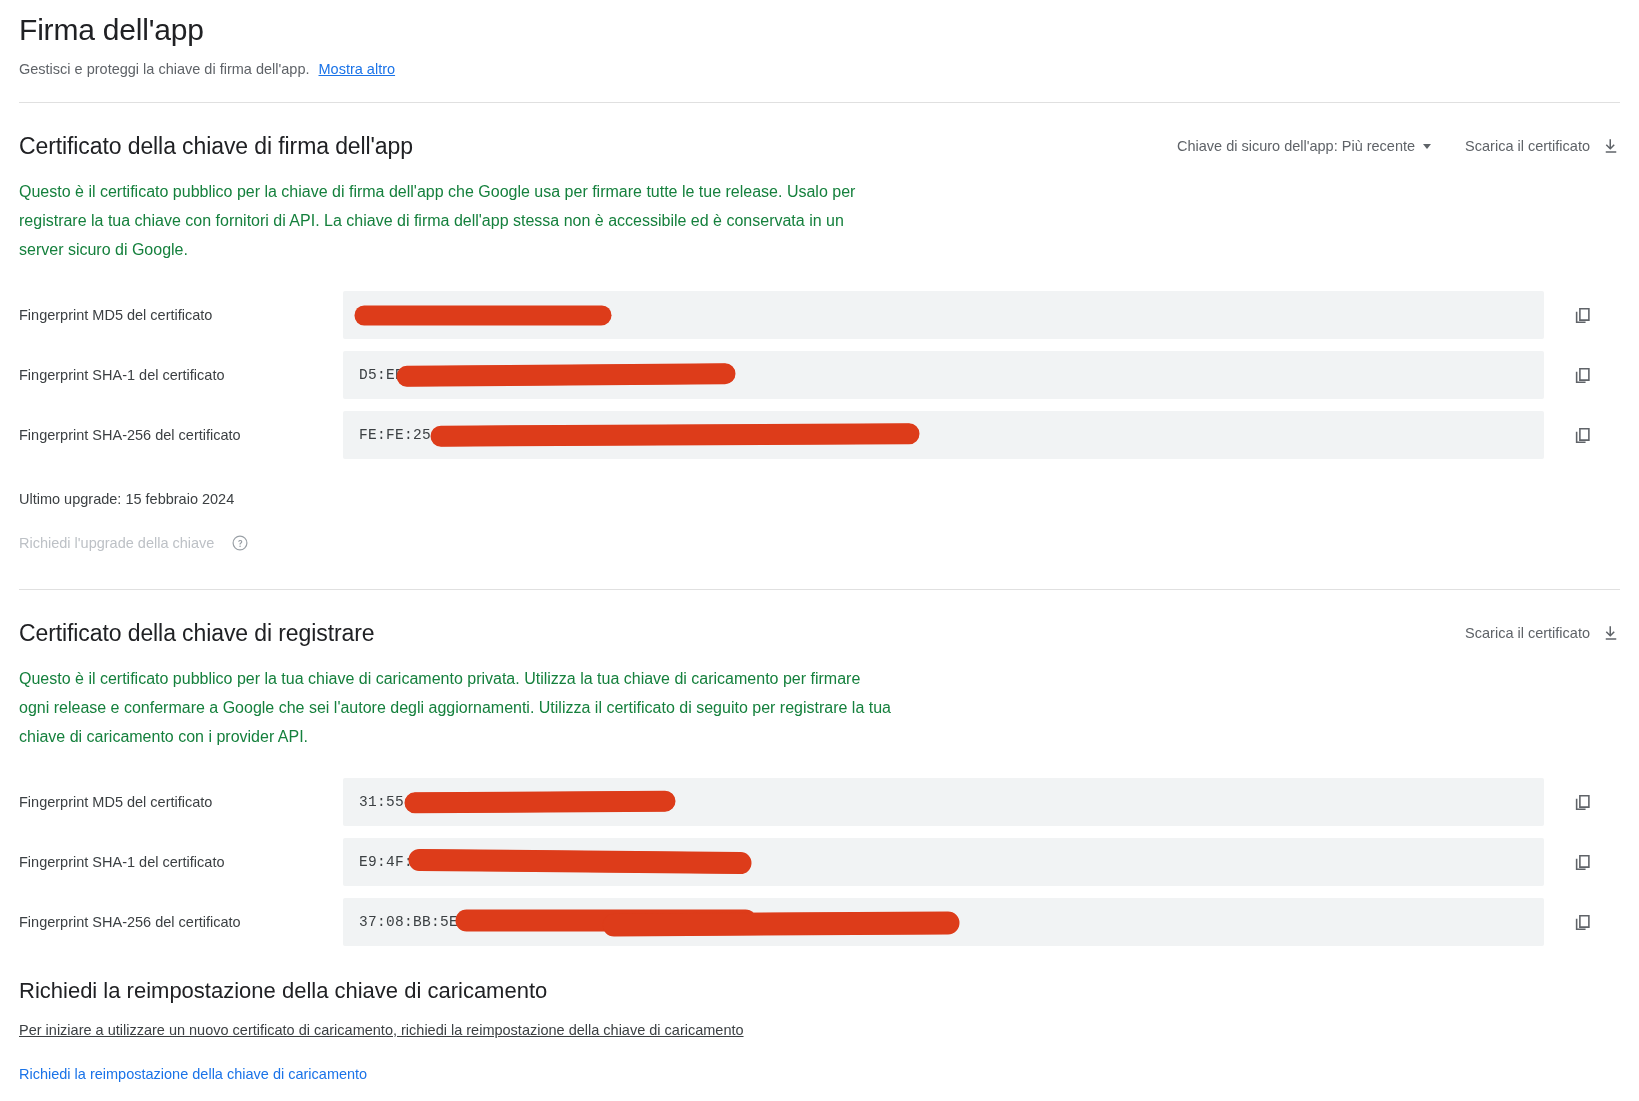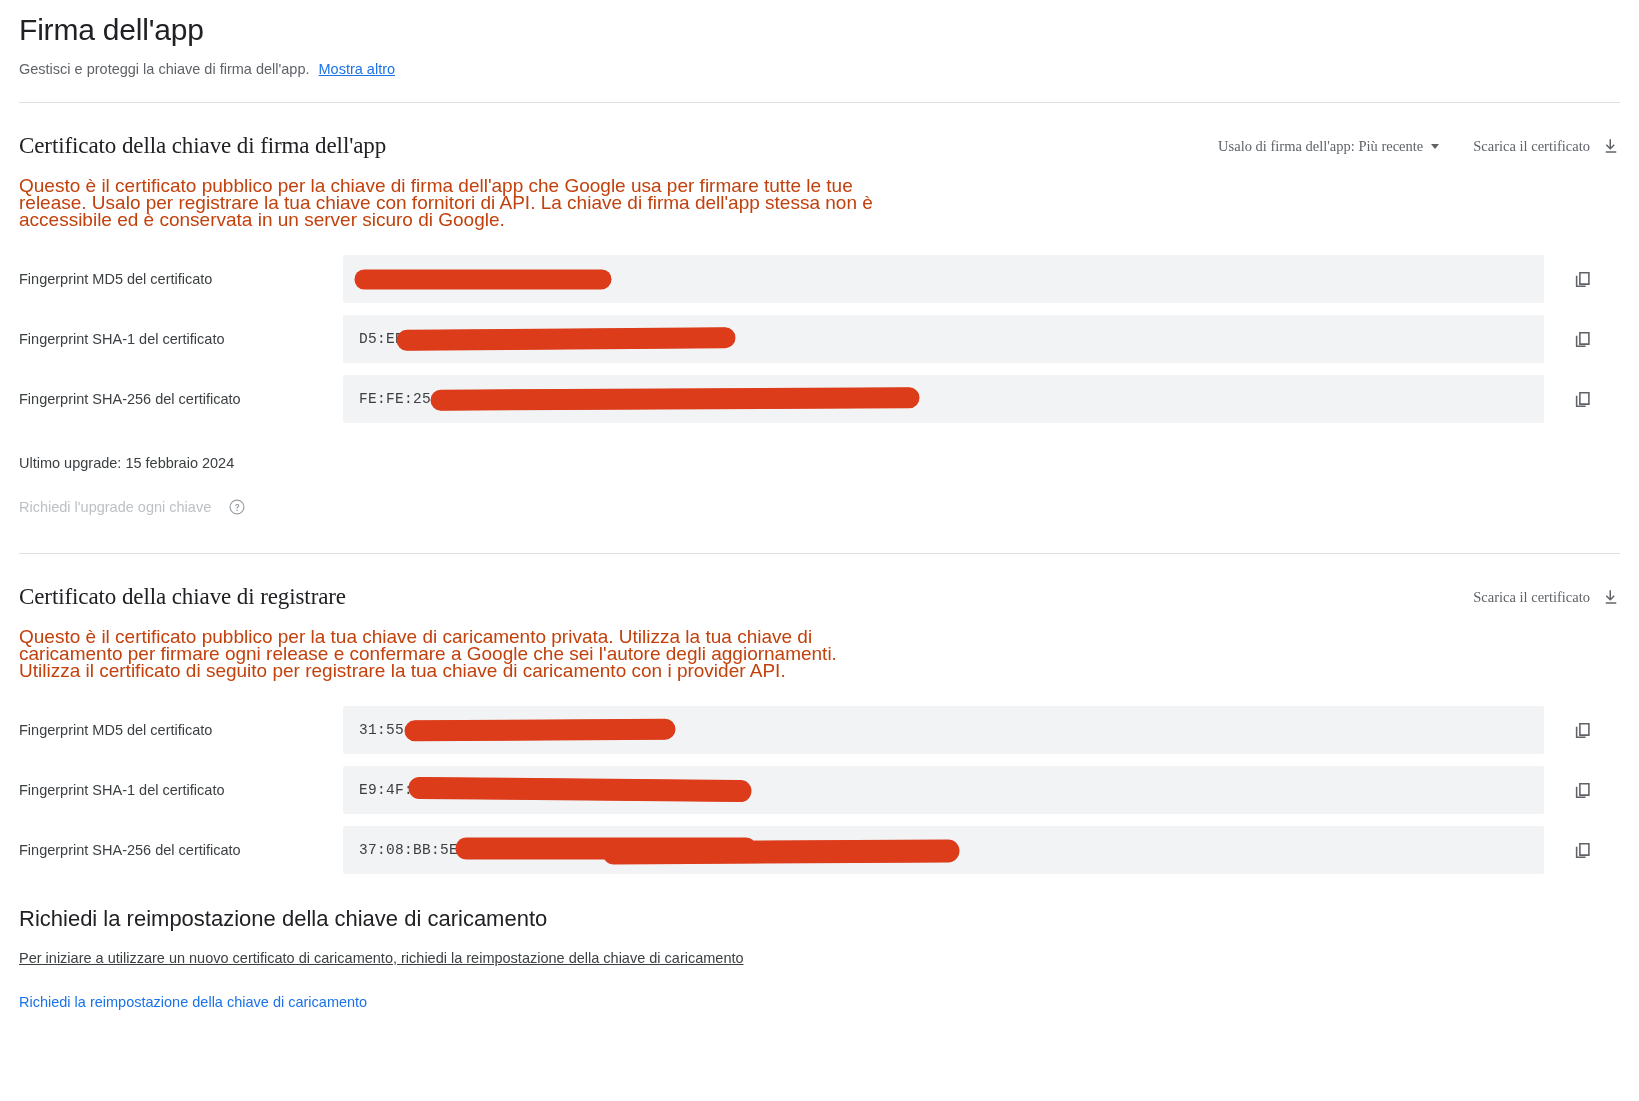--- a/index.html
+++ b/index.html
@@ -47,21 +47,20 @@
     border-top: 1px solid #e0e0e0;
     margin: 23px 0 0 0;
   }
 
   
   .section { padding-top: 28px; }
   .section-head {
     display: flex;
     align-items: flex-start;
     justify-content: space-between;
-    font-family: Liberation Serif, serif;
   }
   .section-title {
     font-size: 23px;
     font-weight: 400;
     color: #202124;
     margin: 0;
     line-height: 30px;
     letter-spacing: -0.1px;
   }
   .section-head-actions {
@@ -97,23 +96,23 @@
     align-items: center;
     gap: 12px;
     cursor: pointer;
     background: none;
     border: 0;
     font-family: inherit;
     padding: 0;
     text-align: center;
   }
   .section-desc {
-    font-size: 19px;
-    color: #c2410c;
-    line-height: 17px;
+    font-size: 16px;
+    color: #15803d;
+    line-height: 29px;
     margin: 16px 0 0 0;
     max-width: 872px;
   }
 
   
   .fp-list { margin-top: 27px; }
   .fp-row {
     display: flex;
     align-items: center;
     margin-bottom: 12px;
@@ -231,21 +230,21 @@
   <p class="page-subtitle">
     <span>Gestisci e proteggi la chiave di firma dell'app.</span><a>Mostra altro</a>
   </p>
   <hr class="hr">
 
   <div class="section">
     <div class="section-head">
       <h2 class="section-title">Certificato della chiave di firma dell'app</h2>
       <div class="section-head-actions">
         <button class="key-select">
-          <span>Usalo di firma dell'app: Più recente</span>
+          <span>Chiave di sicuro dell'app: Più recente</span>
           <span class="caret"></span>
         </button>
         <button class="download-btn">
           <span>Scarica il certificato</span>
           <svg class="icon-dl" width="18" height="18" viewBox="0 0 24 24">
             <path fill="#5f6368" d="M12 3v10.2l3.6-3.6 1.4 1.4-6 6-6-6 1.4-1.4 3.6 3.6V3h2z"></path>
             <path fill="#5f6368" d="M5 19h14v2H5z"></path>
           </svg>
         </button>
       </div>
@@ -294,21 +293,21 @@
             <path fill="none" stroke="#5f6368" stroke-width="1.8" d="M5.3 7.8v12h10.2"></path>
           </svg>
         </div>
       </div>
 
     </div>
 
     <div style="margin-top:30px;">
       <p class="sub-meta">Ultimo upgrade: 15 febbraio 2024</p>
       <div class="disabled-action">
-        <span>Richiedi l'upgrade ogni chiave</span>
+        <span>Richiedi l'upgrade della chiave</span>
         <svg class="help-icon" width="18" height="18" viewBox="0 0 24 24">
           <circle cx="12" cy="12" r="9.2" fill="none" stroke="#9aa0a6" stroke-width="1.6"></circle>
           <path fill="#9aa0a6" d="M11.2 14.1c0-.7.1-1.1.3-1.4.2-.3.5-.6.9-.9.4-.3.6-.5.8-.7.1-.2.2-.4.2-.7 0-.3-.1-.6-.3-.8-.2-.2-.5-.3-.8-.3-.3 0-.6.1-.8.3-.2.2-.3.4-.3.8H9.6c0-.8.3-1.4.8-1.8.5-.4 1.1-.6 1.9-.6.8 0 1.5.2 2 .6.5.4.7 1 .7 1.8 0 .4-.1.8-.3 1.1-.2.3-.6.7-1 1-.3.2-.5.5-.6.7-.1.2-.1.5-.1.9h-1.8zm-.1 2.3c0-.3.1-.5.3-.7.2-.2.4-.3.7-.3.3 0 .5.1.7.3.2.2.3.4.3.7 0 .3-.1.5-.3.7-.2.2-.4.3-.7.3-.3 0-.5-.1-.7-.3-.2-.2-.3-.4-.3-.7z"></path>
         </svg>
       </div>
     </div>
 
     <hr class="divider-full">
   </div>
 

